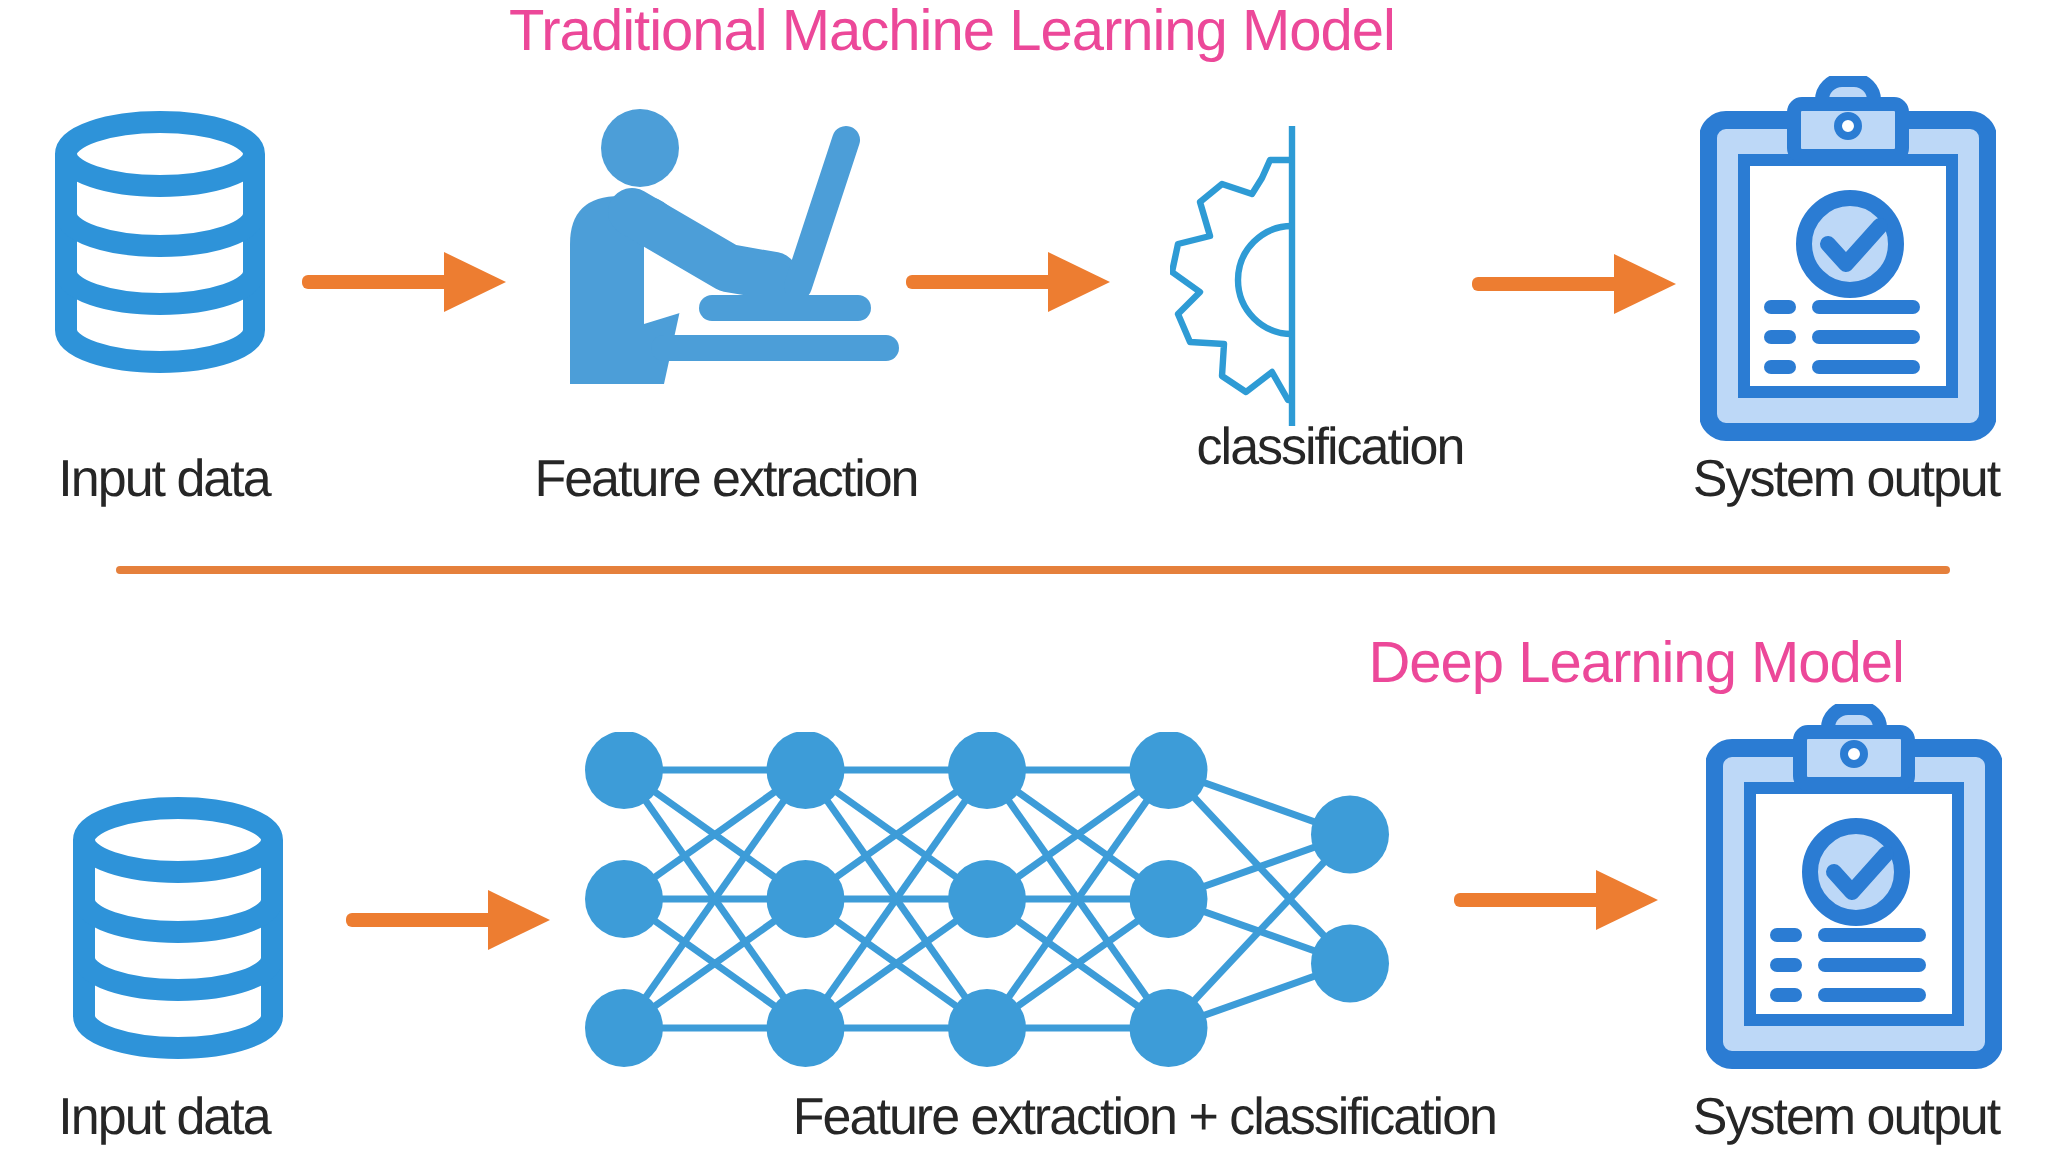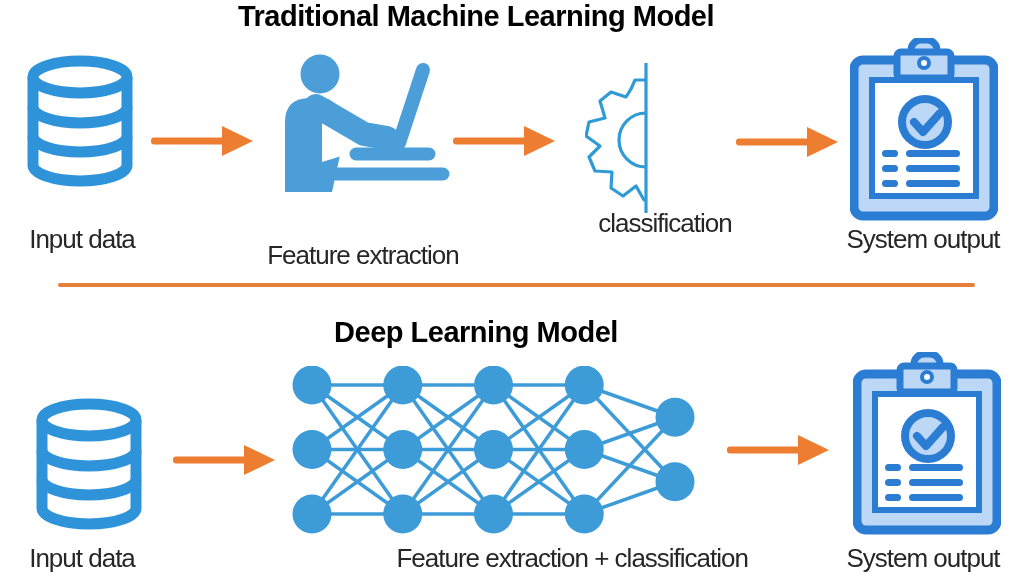--- a/index.html
+++ b/index.html
@@ -2,21 +2,21 @@
 <html style="--icon-blue: #3d9cd8; --db-blue: #2e93d9; --person-blue: #4c9ed8; --gear-blue: #2e9bd5; --clipboard-blue: #2b7cd3; --clipboard-light: #bdd8f7; --arrow-orange: #ed7d31; --divider-orange: #e5803c; --text: #262626;"><head>
 <meta charset="utf-8">
 <style>
   html,body{margin:0;padding:0;background:#fff;}
   .canvas{
     position:relative;width:1024px;height:587px;background:#ffffff;
     font-family:"Liberation Sans",sans-serif;overflow:hidden;
   }
   .abs{position:absolute;}
   .title{
-    font-weight:bold;font-size:29px;color:#000000;letter-spacing:-0.5px;
+    font-weight:normal;font-size:29px;color:#ec4899;letter-spacing:-0.5px;
     text-align:center;white-space:nowrap;
   }
   .step-label{
     font-size:26px;color:var(--text,#262626);letter-spacing:-1px;
     text-align:center;white-space:nowrap;
   }
   .divider{background:var(--divider-orange,#e5803c);border-radius:2px;}
   .binary-col{
     line-height:16.3px;font-size:15px;font-weight:bold;
     color:var(--gear-blue,#2e9bd5);letter-spacing:0.5px;white-space:nowrap;
@@ -103,29 +103,29 @@
         <rect class="clip-dark" x="32" y="112" width="16" height="7" rx="3.5"></rect>
         <rect class="clip-dark" x="56" y="112" width="54" height="7" rx="3.5"></rect>
         <rect class="clip-dark" x="32" y="127" width="16" height="7" rx="3.5"></rect>
         <rect class="clip-dark" x="56" y="127" width="54" height="7" rx="3.5"></rect>
         <rect class="clip-dark" x="32" y="142" width="16" height="7" rx="3.5"></rect>
         <rect class="clip-dark" x="56" y="142" width="54" height="7" rx="3.5"></rect>
       </svg>
     </div>
 
     <div class="abs step-label" style="left:0;top:224px;width:164px;">Input data</div>
-    <div class="abs step-label" style="left:238px;top:224px;width:250px;margin-top:16px;">Feature extraction</div>
+    <div class="abs step-label" style="left:238px;top:224px;width:250px;">Feature extraction</div>
     <div class="abs step-label" style="left:560px;top:208px;width:210px;">classification</div>
     <div class="abs step-label" style="left:821px;top:224px;width:204px;">System output</div>
   </div>
 
   <div class="abs divider" style="left:58px;top:283px;width:917px;height:4px;"></div>
 
   <div>
-    <div class="abs title" style="left:0;top:316px;width:952px;">Deep Learning Model</div>
+    <div class="abs title" style="left:0;top:316px;width:952px;text-align:right;">Deep Learning Model</div>
 
     <div class="abs" style="left:33px;top:398px;">
       <svg width="112" height="132" viewBox="0 0 112 132">
         <ellipse class="db-stroke" cx="56" cy="22" rx="47" ry="16"></ellipse>
         <path class="db-stroke" d="M9 22 L9 110 A47 16 0 0 0 103 110 L103 22"></path>
         <path class="db-stroke" d="M9 52 A47 16 0 0 0 103 52"></path>
         <path class="db-stroke" d="M9 81 A47 16 0 0 0 103 81"></path>
       </svg>
     </div>
 

